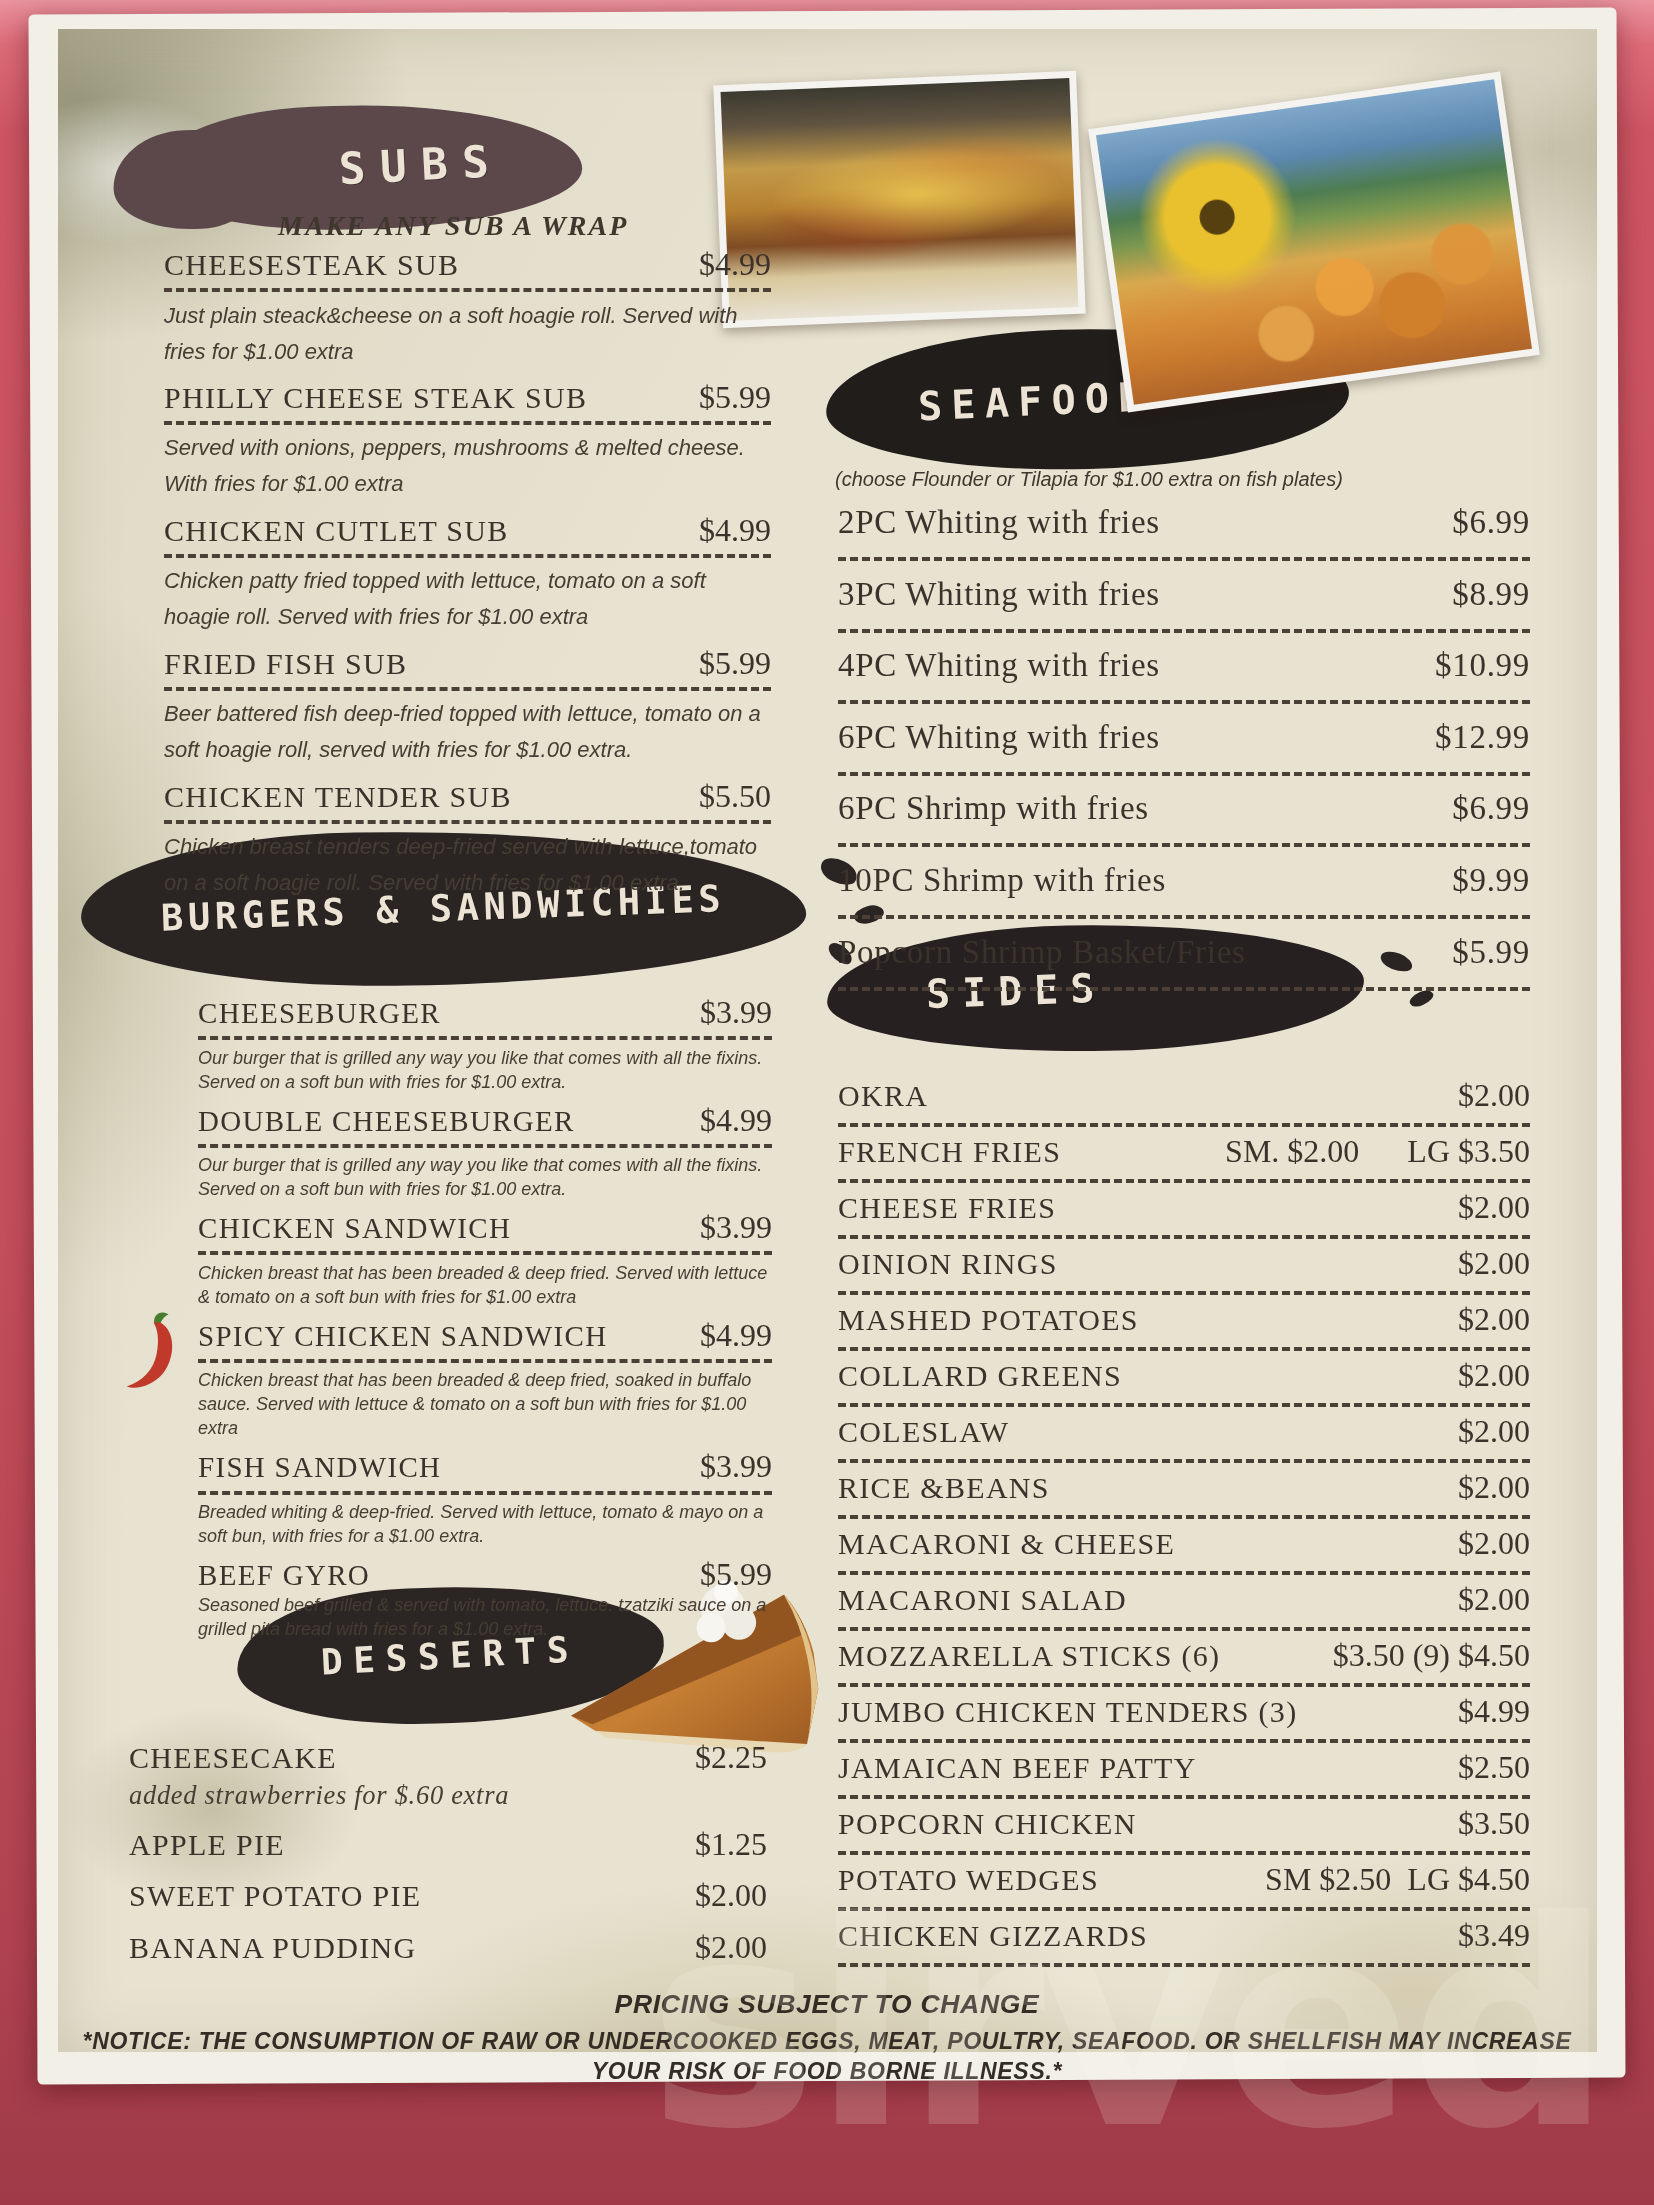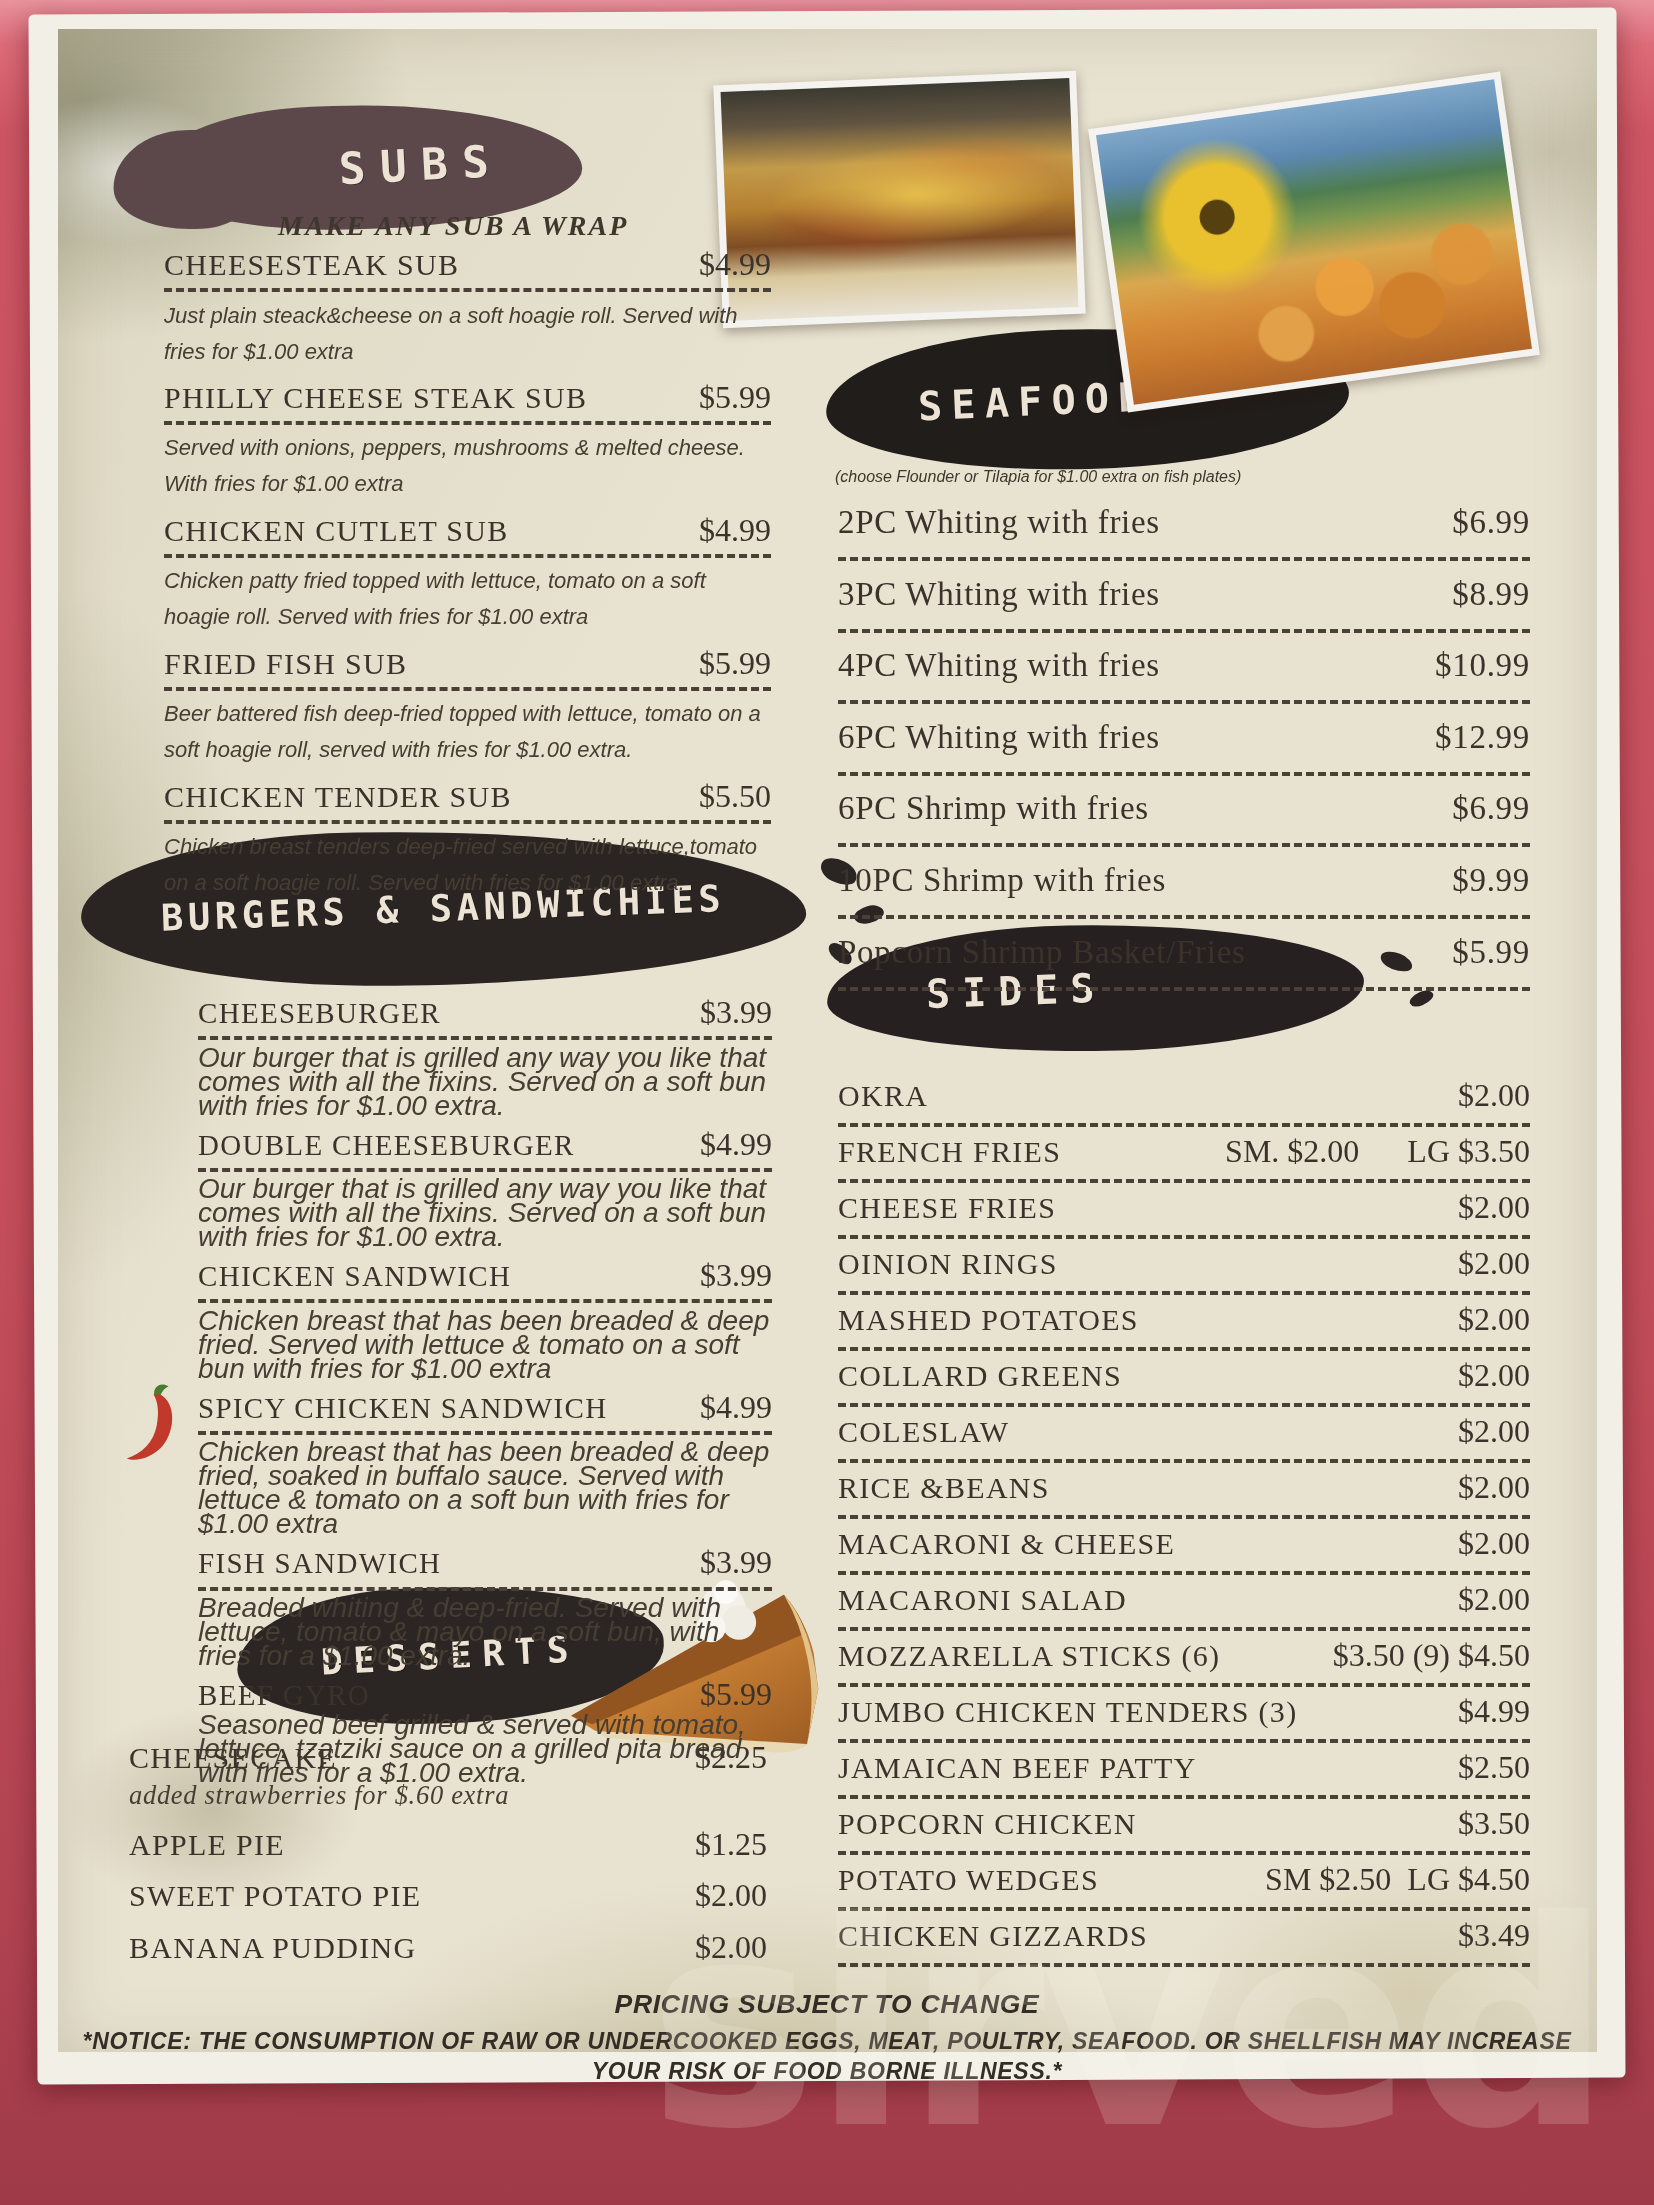--- a/index.html
+++ b/index.html
@@ -48,28 +48,28 @@
   .row{display:flex;justify-content:space-between;align-items:baseline;gap:47px;}
   .nm{font-size:30px;letter-spacing:1.3px;}
   .pr{font-size:32px;white-space:pre;}
   .dash{height:0;border-top:4px dashed #4a4036;margin:5.3px 0 5.3px;}
   .desc{font-family:"Liberation Sans",sans-serif;font-style:italic;font-size:22px;line-height:36px;
         color:#463d33;margin-bottom:5.3px;}
   .list{position:absolute;}
   #subs-list{left:164px;top:246px;width:607px;}
   #subs-list .mi{margin-bottom:9.3px;}
   #subs-note{position:absolute;left:278px;top:210px;font-style:italic;font-size:28px;letter-spacing:2px;font-weight:bold;color:#3f372e;}
-  #seafood-note{position:absolute;left:835px;top:468px;font-style:italic;font-size:16px;font-family:"Liberation Sans",sans-serif;color:#3f372e;}
+  #seafood-note{position:absolute;left:835px;top:468px;font-style:italic;font-size:20px;font-family:"Liberation Sans",sans-serif;color:#3f372e;}
   #seafood-list{left:838px;top:504px;width:692px;text-align:right;}
   #seafood-list .nm,#seafood-list .pr{font-size:33px;letter-spacing:0.7px;}
   #seafood-list .mi{margin-bottom:0;}
   #seafood-list .dash{margin:16px 0 14.6px;}
   #burgers-list{left:198px;top:994px;width:574px;}
   #burgers-list .nm{font-size:29px;}
-  #burgers-list .desc{font-size:28px;line-height:24px;}
+  #burgers-list .desc{font-size:18px;line-height:24px;}
   #burgers-list .mi{margin-bottom:8px;position:relative;}
   #sides-list{left:838px;top:1077px;width:692px;}
   #sides-list .mi{height:56px;}
   #sides-list .dash{margin:9.3px 0 0;}
   #desserts-list{left:129px;top:1739px;width:638px;}
   #desserts-list .mi{margin-bottom:14.6px;}
   #desserts-list .note{font-style:italic;font-size:26.5px;letter-spacing:0.7px;color:#463d33;margin:4px 0 9.3px;}
   
   .photo{position:absolute;background:#f4f3ef;box-shadow:0 4px 12px rgba(40,20,10,.35);}
   .photo .inner{position:absolute;left:6.6px;top:6.6px;right:6.6px;bottom:6.6px;}

